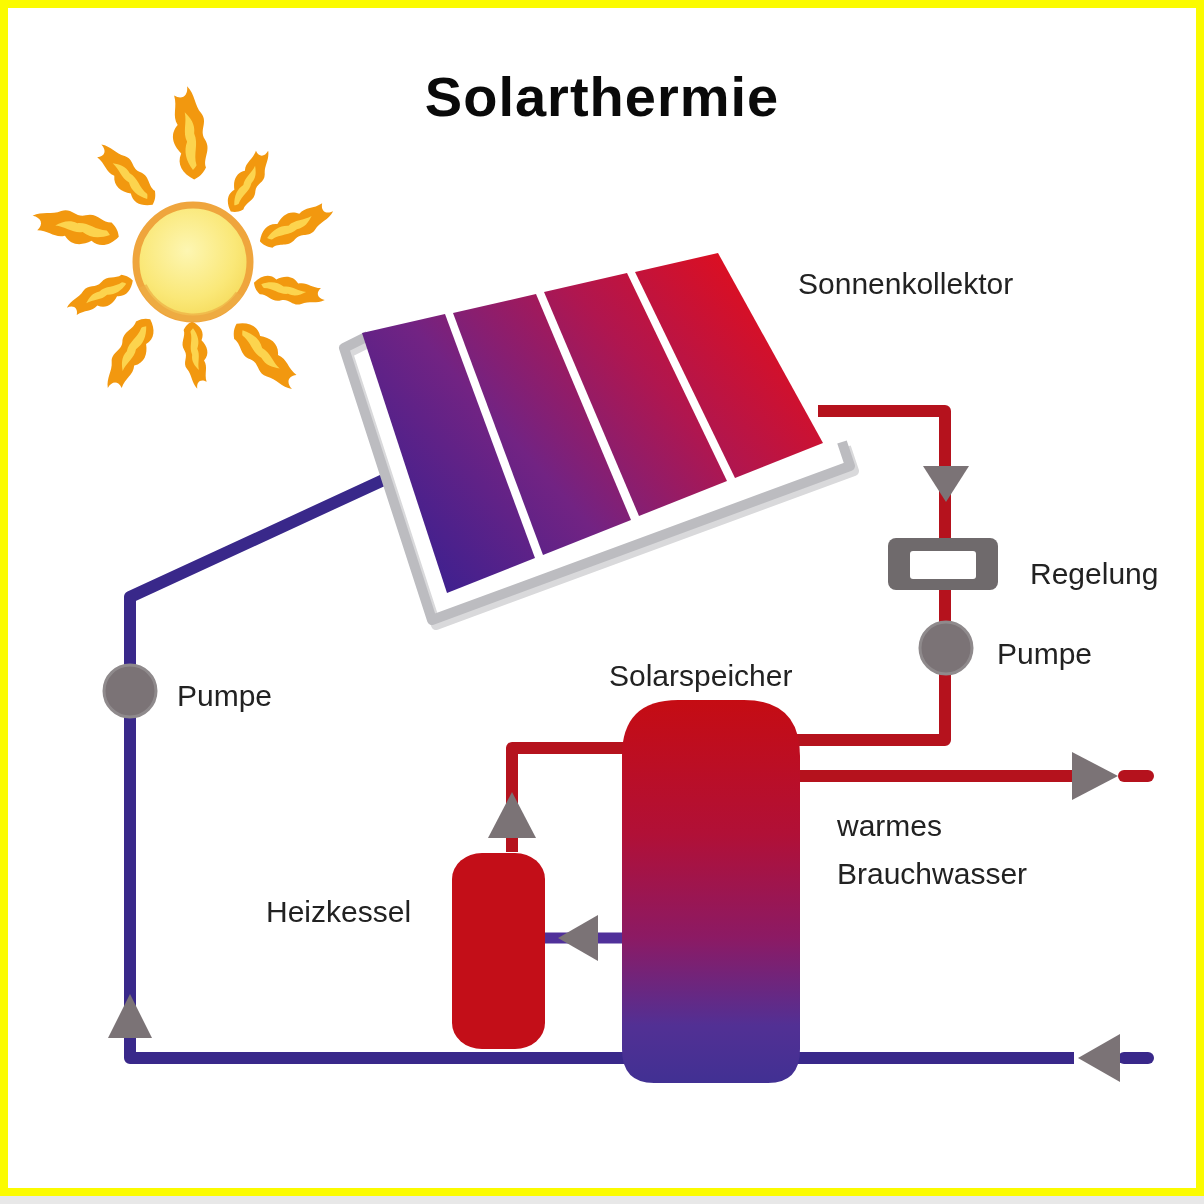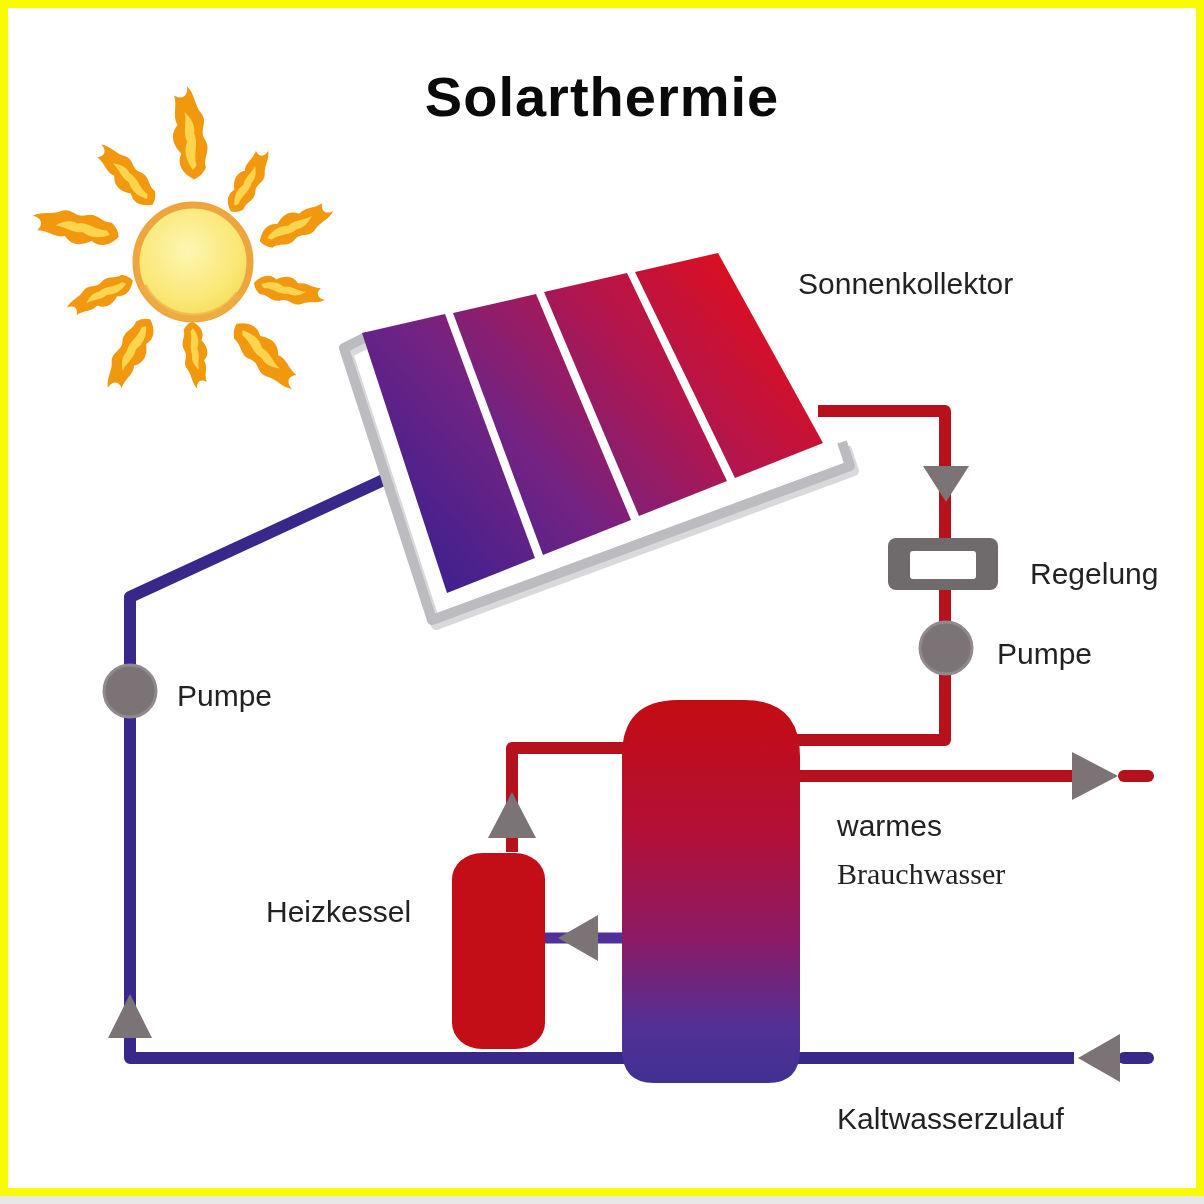--- a/index.html
+++ b/index.html
@@ -125,18 +125,18 @@
       <polygon points="130,994 108,1038 152,1038"></polygon>
     </g>
   </svg>
 
   <div class="title">Solarthermie</div>
 
   <div class="label" style="left:790px;top:260px;">Sonnenkollektor</div>
   <div class="label" style="left:1013px;top:550px;margin-left:9px;">Regelung</div>
   <div class="label" style="left:989px;top:630px;">Pumpe</div>
   <div class="label" style="left:169px;top:672px;">Pumpe</div>
+  <div class="label" style="left:601px;top:652px;">Solarspeicher</div>
   <div class="label" style="left:258px;top:888px;text-align:center;">Heizkessel</div>
   <div class="label" style="left:829px;top:802px;">warmes</div>
-  <div class="label" style="left:829px;top:850px;font-family:Liberation Serif, serif;">Brauchwasser</div>
-  <div class="label" style="left:829px;top:1095px;">Kaltwasserzulauf</div>
+  <div class="label" style="left:829px;top:850px;">Brauchwasser</div>
 
 </div>
 
 </body></html>

